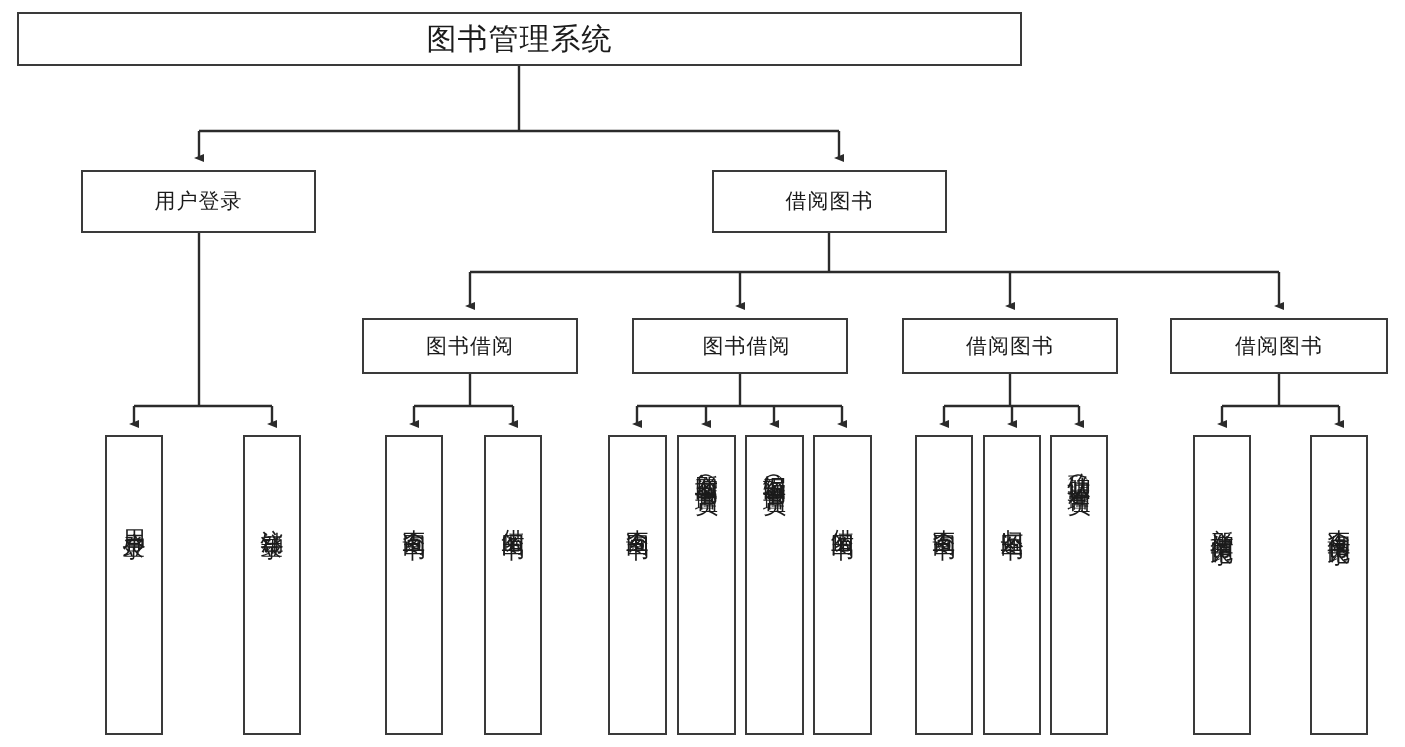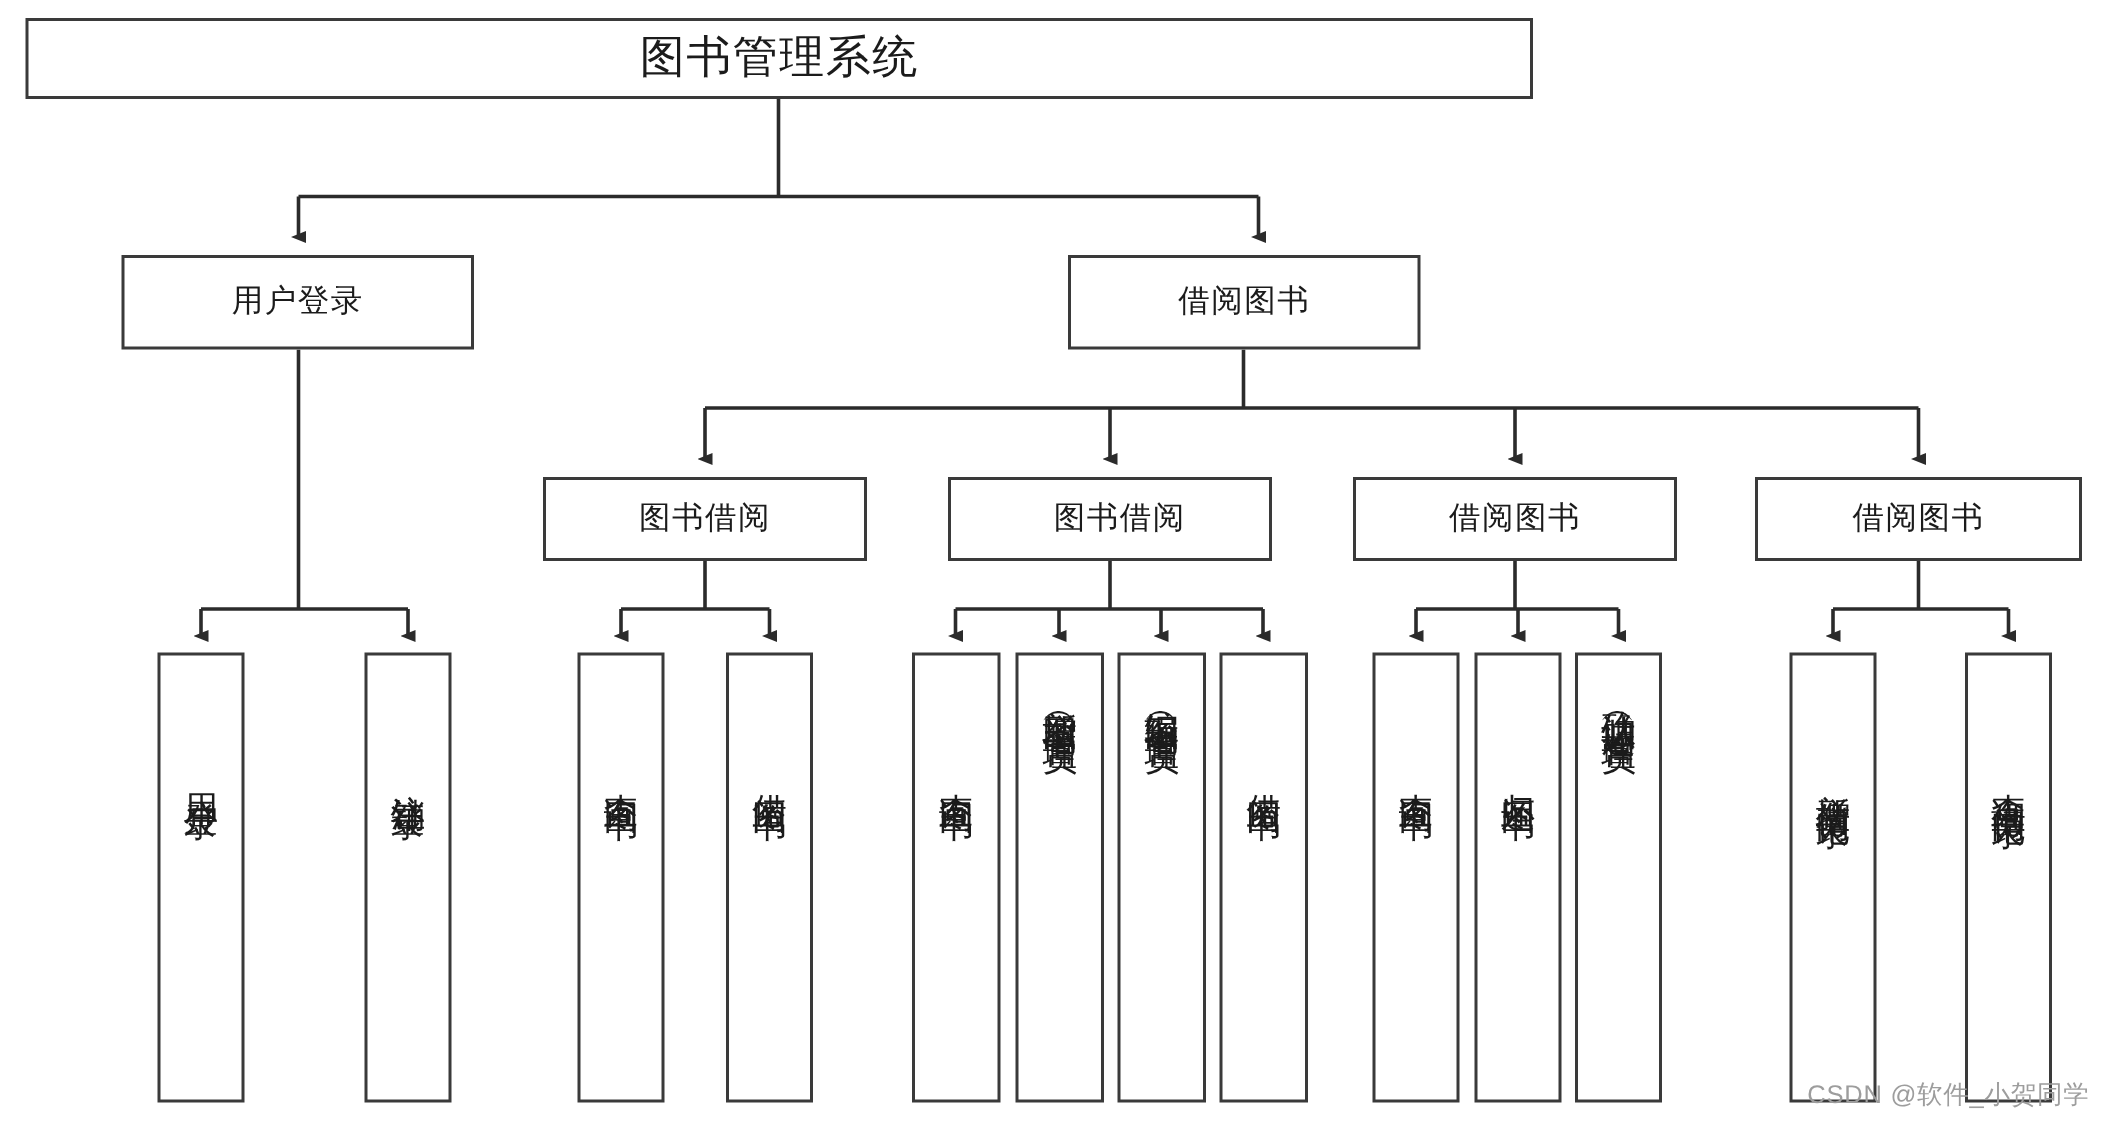--- a/index.html
+++ b/index.html
@@ -194,14 +194,13 @@
         <span class="node-label">确认归还（管理员）</span>
       </div>
       <div class="node vertical mid" style="left: 1193px; top: 435px; width: 58px; height: 300px;">
         <span class="node-label">新增借阅记录</span>
       </div>
       <div class="node vertical mid" style="left: 1310px; top: 435px; width: 58px; height: 300px;">
         <span class="node-label">查询借阅记录</span>
       </div>
     </div>
 
-  <div id="watermark">CSDN @软件_小贺同学</div>
 </div>
 
 </body></html>

